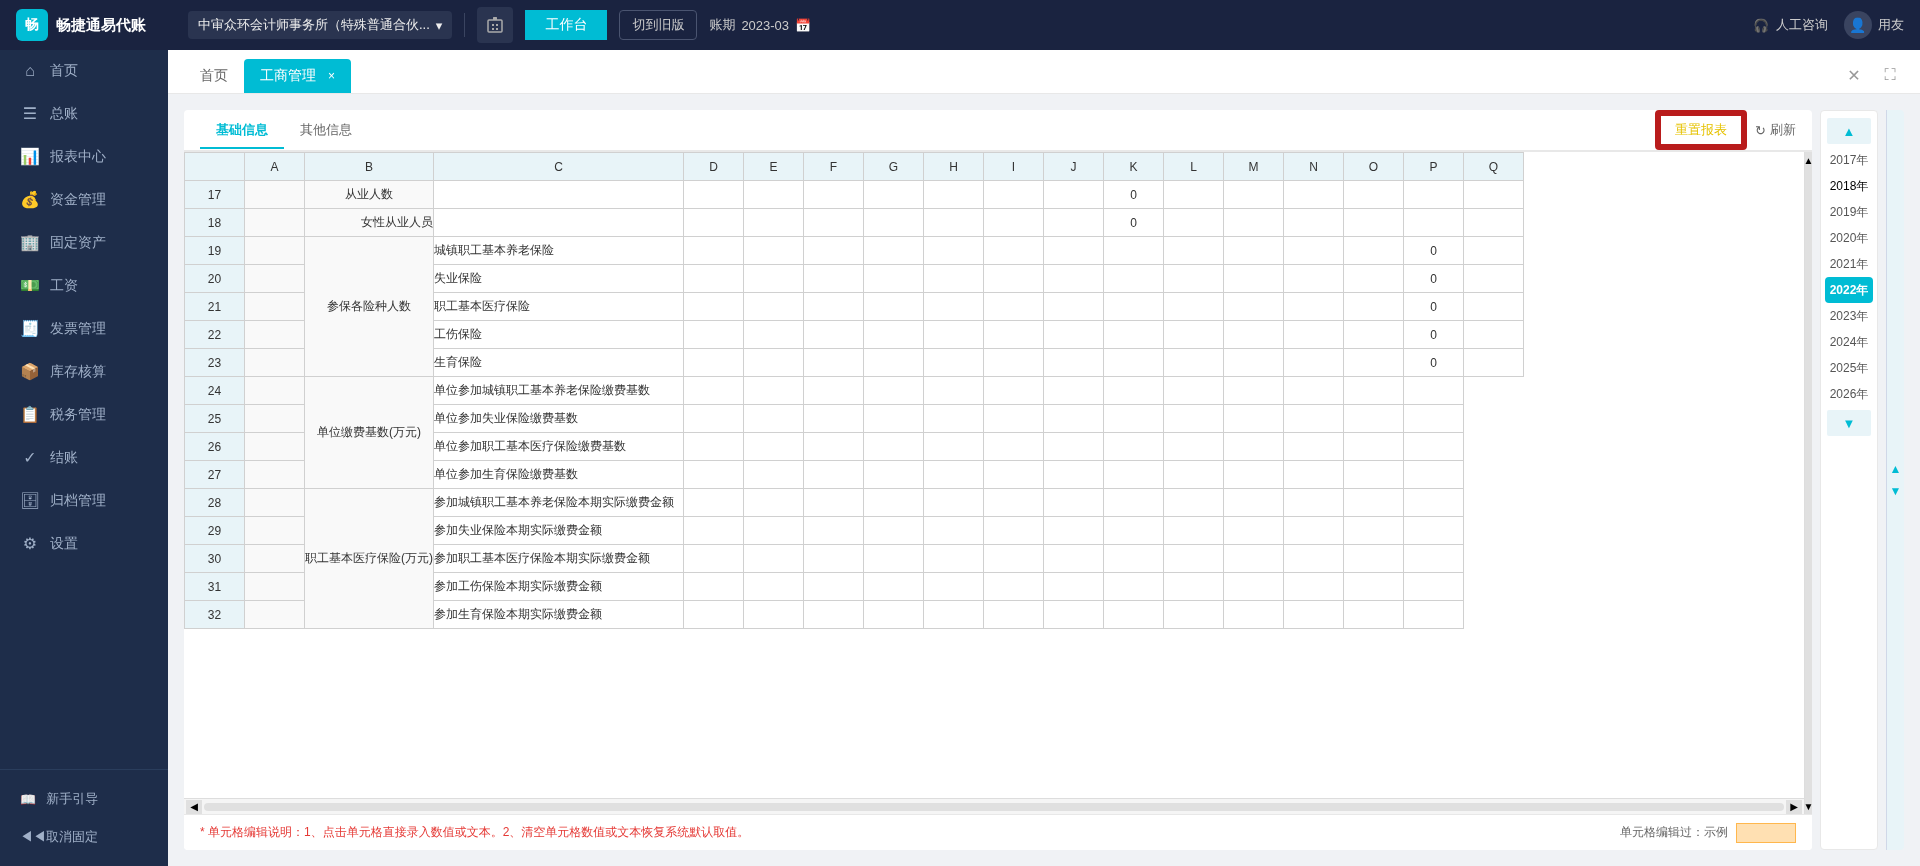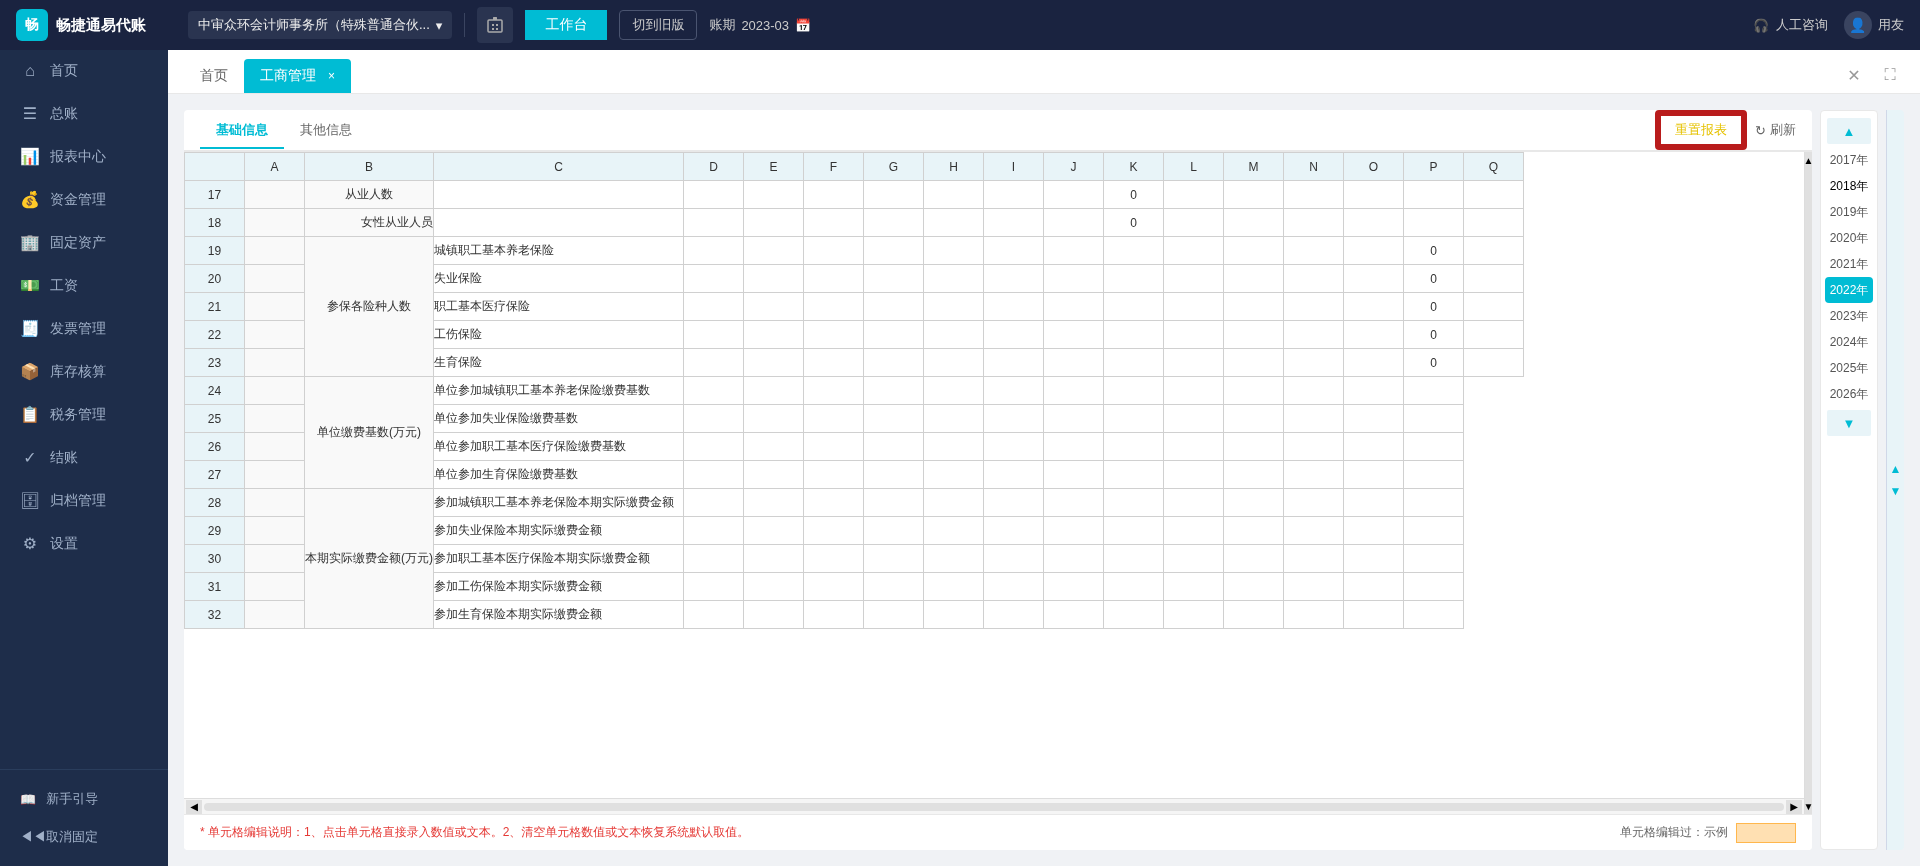--- a/index.html
+++ b/index.html
@@ -475,21 +475,21 @@
                       <td class="cell cell-empty"></td>
                       <td class="cell cell-empty"></td>
                       <td class="cell cell-empty"></td>
                       <td class="cell cell-empty"></td>
                       <td class="cell cell-empty"></td>
                     </tr>
 
                     <tr>
                       <td class="row-num cell">28</td>
                       <td class="cell cell-a"></td>
-                      <td class="cell cell-b" style="text-align:center;" rowspan="5">本期实际缴费金额(万元)</td>
+                      <td class="cell cell-b" style="text-align:center;" rowspan="5">职工基本医疗保险(万元)</td>
                       <td class="cell cell-c">参加城镇职工基本养老保险本期实际缴费金额</td>
                       <td class="cell cell-empty"></td>
                       <td class="cell cell-empty"></td>
                       <td class="cell cell-empty"></td>
                       <td class="cell cell-empty"></td>
                       <td class="cell cell-empty"></td>
                       <td class="cell cell-empty"></td>
                       <td class="cell cell-empty"></td>
                       <td class="cell cell-empty"></td>
                       <td class="cell cell-empty"></td>
@@ -599,21 +599,21 @@
       </div>
 
       <div style="display:flex; flex-direction:column; width:58px; background:#fff; border-radius:4px; border: 1px solid #e8e8e8; overflow:hidden; flex-shrink:0;">
         <div style="display:flex; flex-direction:column; align-items:center; padding: 4px 0;">
           <div style="width:44px; height:26px; background:#e8f4f8; display:flex; align-items:center; justify-content:center; cursor:pointer; border-radius:2px; margin:3px 0; color:#00bcd4;">▲</div>
           <div style="width:48px; height:26px; display:flex; align-items:center; justify-content:center; font-size:12px; color:#555; cursor:pointer; border-radius:2px;">2017年</div>
           <div style="width:48px; height:26px; display:flex; align-items:center; justify-content:center; font-size:12px; color:#000000; cursor:pointer; border-radius:2px;">2018年</div>
           <div style="width:48px; height:26px; display:flex; align-items:center; justify-content:center; font-size:12px; color:#555; cursor:pointer; border-radius:2px;">2019年</div>
           <div style="width:48px; height:26px; display:flex; align-items:center; justify-content:center; font-size:12px; color:#555; cursor:pointer; border-radius:2px;">2020年</div>
           <div style="width:48px; height:26px; display:flex; align-items:center; justify-content:center; font-size:12px; color:#555; cursor:pointer; border-radius:2px;">2021年</div>
-          <div style="width:48px; height:26px; display:flex; align-items:center; justify-content:center; font-size:12px; color:#fff; background:#00bcd4; cursor:pointer; border-radius:4px; font-weight:normal;">2022年</div>
+          <div style="width:48px; height:26px; display:flex; align-items:center; justify-content:center; font-size:12px; color:#fff; background:#00bcd4; cursor:pointer; border-radius:4px; font-weight:bold;">2022年</div>
           <div style="width:48px; height:26px; display:flex; align-items:center; justify-content:center; font-size:12px; color:#555; cursor:pointer; border-radius:2px;">2023年</div>
           <div style="width:48px; height:26px; display:flex; align-items:center; justify-content:center; font-size:12px; color:#555; cursor:pointer; border-radius:2px;">2024年</div>
           <div style="width:48px; height:26px; display:flex; align-items:center; justify-content:center; font-size:12px; color:#555; cursor:pointer; border-radius:2px;">2025年</div>
           <div style="width:48px; height:26px; display:flex; align-items:center; justify-content:center; font-size:12px; color:#555; cursor:pointer; border-radius:2px;">2026年</div>
           <div style="width:44px; height:26px; background:#e8f4f8; display:flex; align-items:center; justify-content:center; cursor:pointer; border-radius:2px; margin:3px 0; color:#00bcd4;">▼</div>
         </div>
       </div>
 
       <div style="width:18px; background:#e8f4f8; border-left:1px solid #d0d8e8; display:flex; flex-direction:column; align-items:center; justify-content:center; cursor:pointer; border-radius:0 4px 4px 0; flex-shrink:0;">
         <span style="font-size:12px; color:#00bcd4; writing-mode:vertical-rl;">▲</span>

